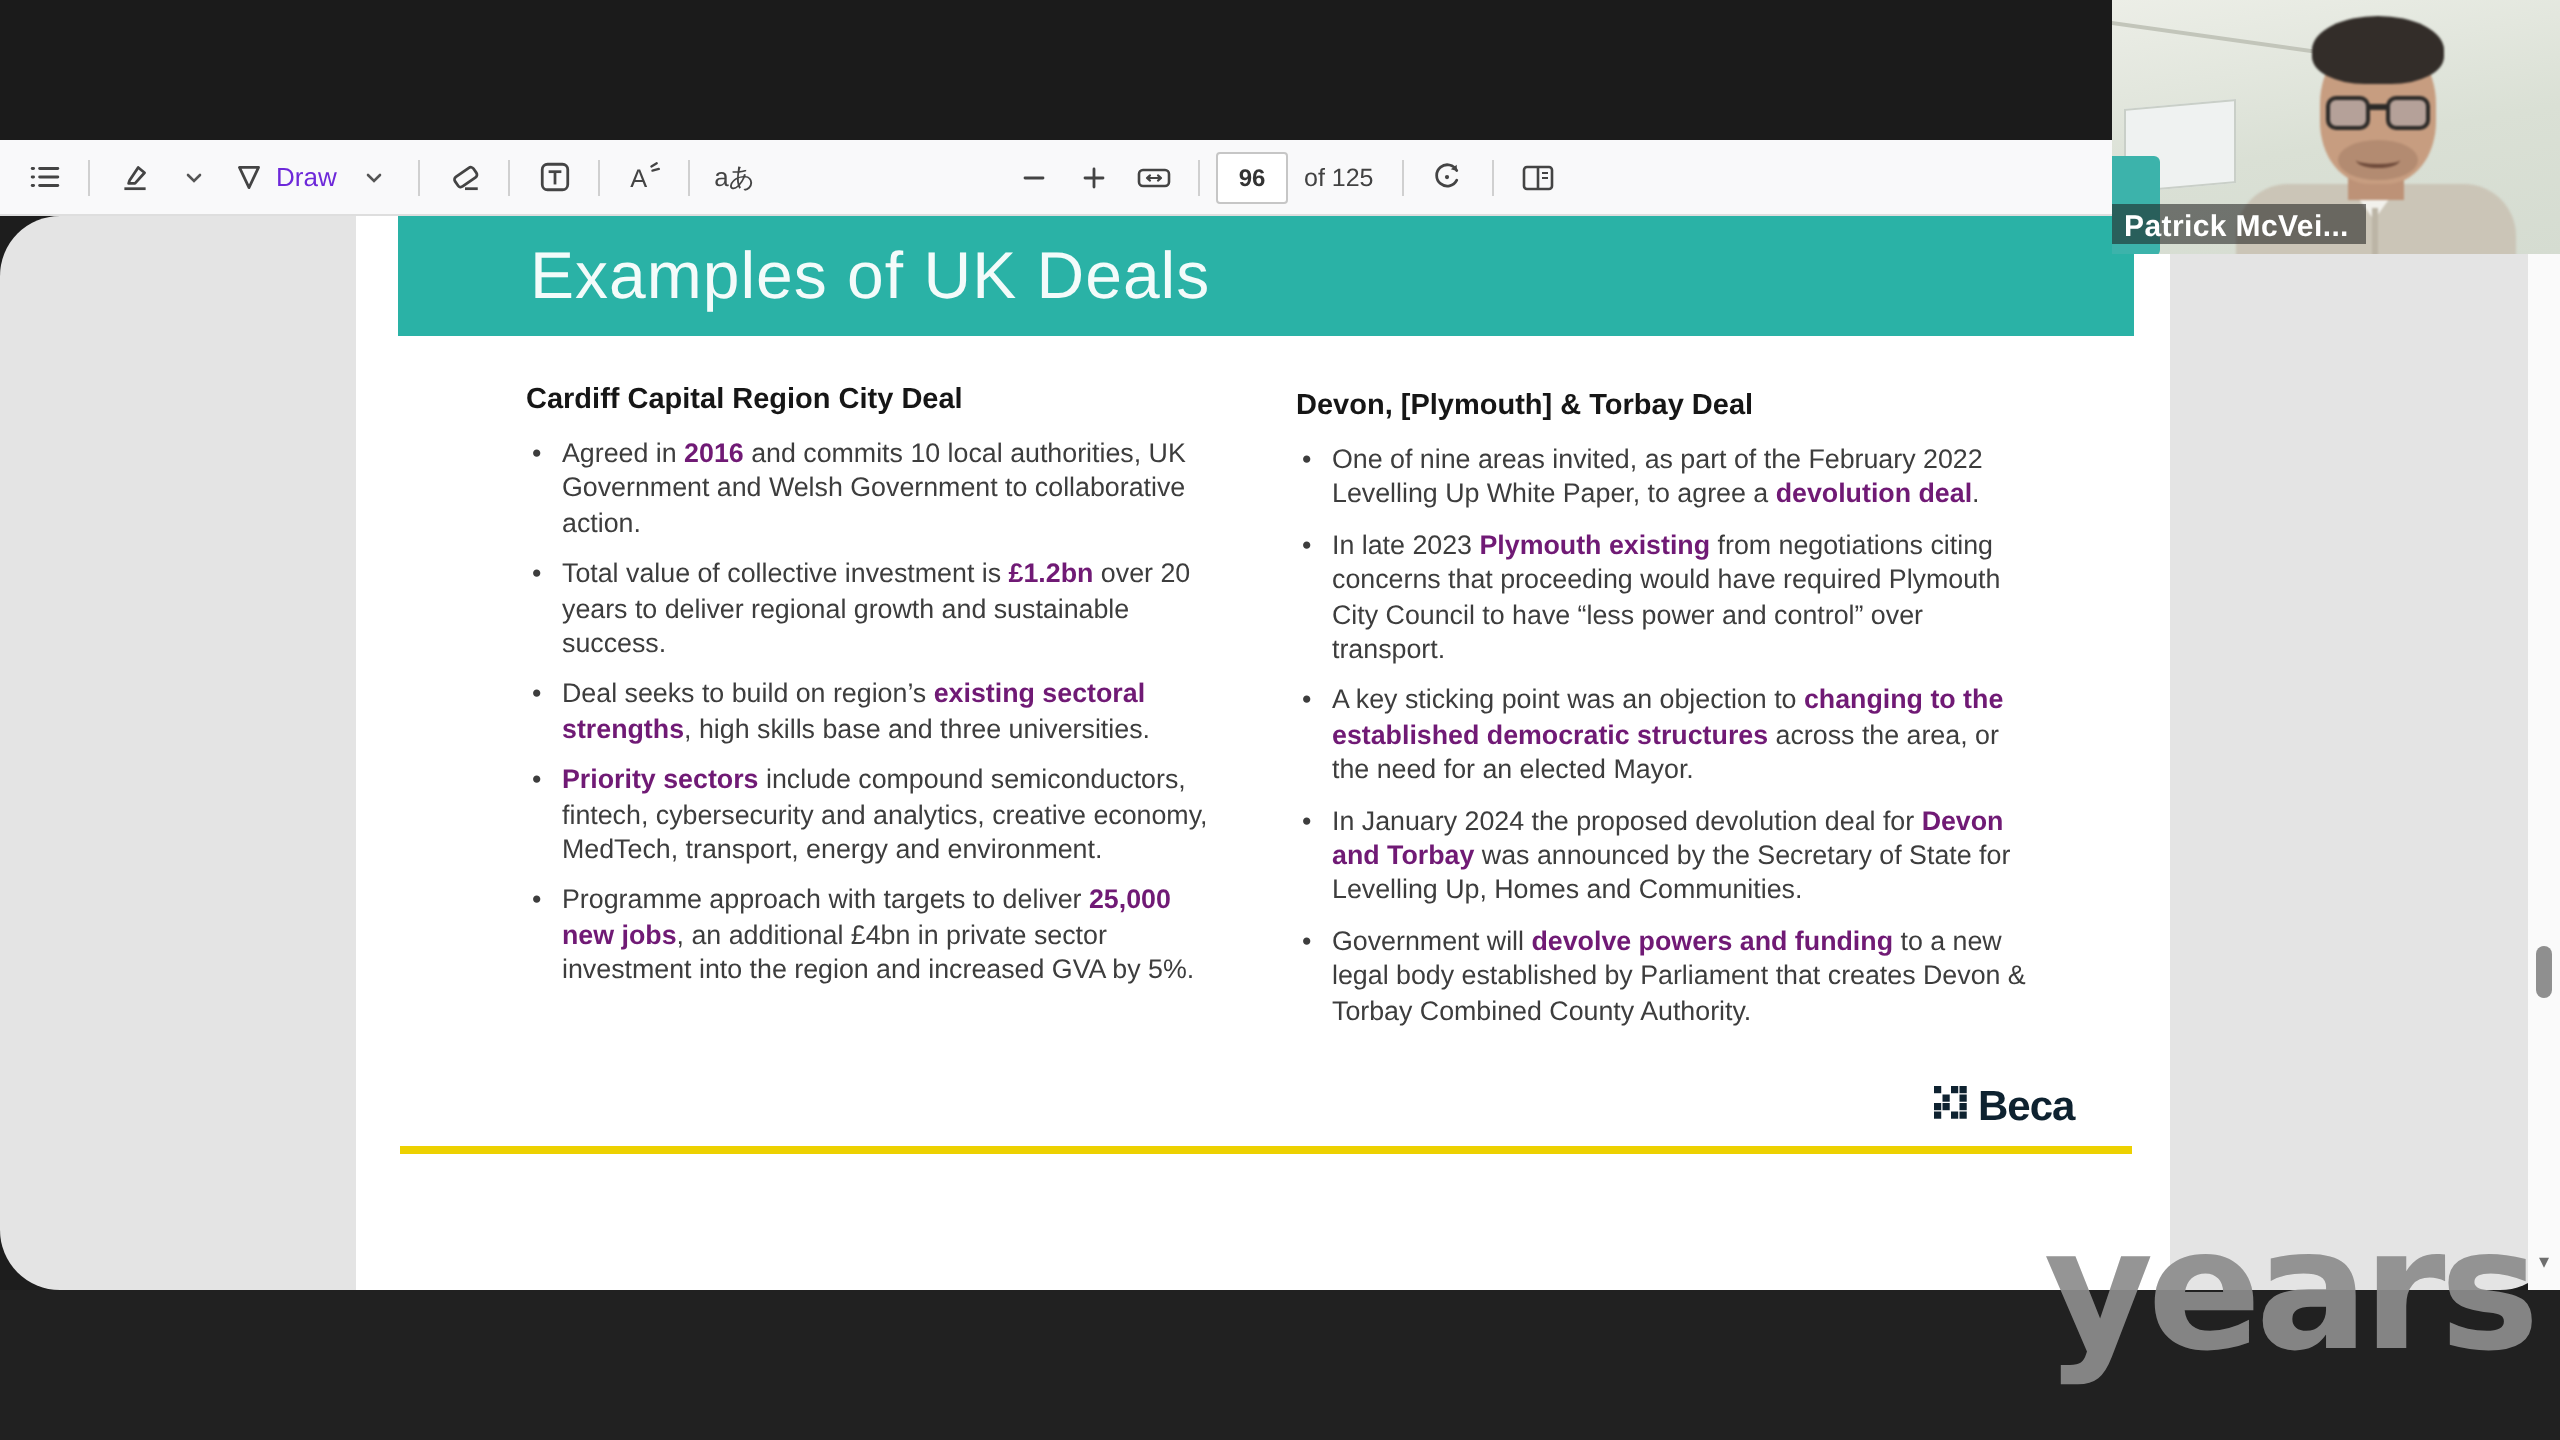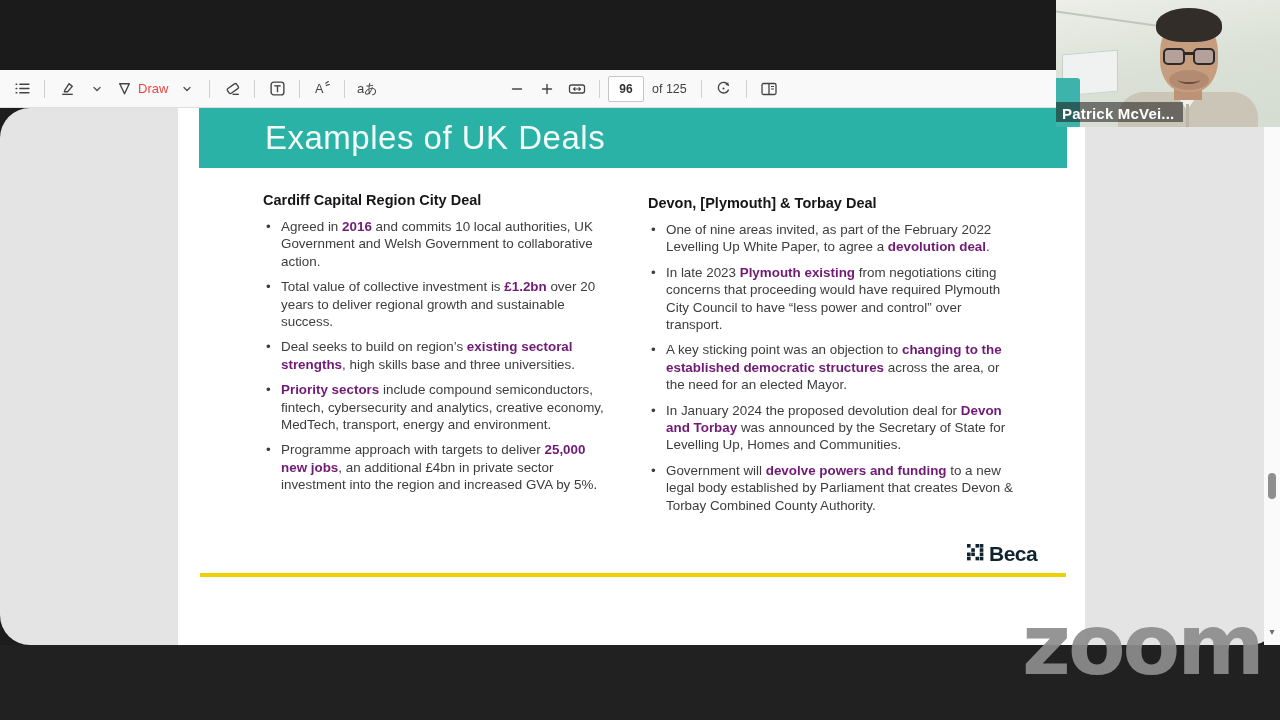--- a/index.html
+++ b/index.html
@@ -18,21 +18,21 @@
   }
   .tb-left { position:absolute; left:8px; top:0; height:37px; display:flex; align-items:center; gap:2px; }
   .tb-center { position:absolute; left:503px; top:0; height:37px; display:flex; align-items:center; gap:2px; }
   .tb-btn {
     display:flex; align-items:center; justify-content:center; gap:5px;
     min-width:28px; height:30px; padding:0 3px; border:none; background:transparent;
     border-radius:4px; color:#444; cursor:pointer;
   }
   .tb-btn svg { display:block; }
   .tb-sep { width:1px; height:18px; background:#d0d0d0; margin:0 6px; }
-  .tb-label { font-size:13px; color:#ef4444; }
+  .tb-label { font-size:13px; color:#6d28d9; }
   .glyph { font-size:13px; color:#444; font-weight:400; }
   .page-input {
     width:36px; height:26px; text-align:center; font-size:12px; color:#333;
     border:1px solid #c6c6c6; border-radius:2px; background:#fff;
     font-family:"Liberation Sans", sans-serif;
     font-weight:bold;
   }
   .of-label { font-size:12.5px; color:#424242; margin:0 6px 0 6px; white-space:nowrap; }
 
   
@@ -298,21 +298,21 @@
 
       <div class="yellow-rule" id="yellow-rule" style="background: rgb(237, 209, 0);"></div>
     </div>
   </div>
 
   <div class="scroll-track"></div>
   <div class="scroll-thumb"></div>
   <div class="scroll-down">▾</div>
 
   <div class="bottom-band"></div>
-  <div class="zoom-mark">zoom</div>
+  <div class="zoom-mark">years</div>
 
   <div class="webcam">
     <div class="ceiling-line"></div>
     <div class="whiteboard"></div>
     <div class="teal-object"></div>
     <div class="person">
       <div class="torso"></div>
       <div class="collar"></div>
       <div class="zip-line"></div>
       <div class="neck"></div>

